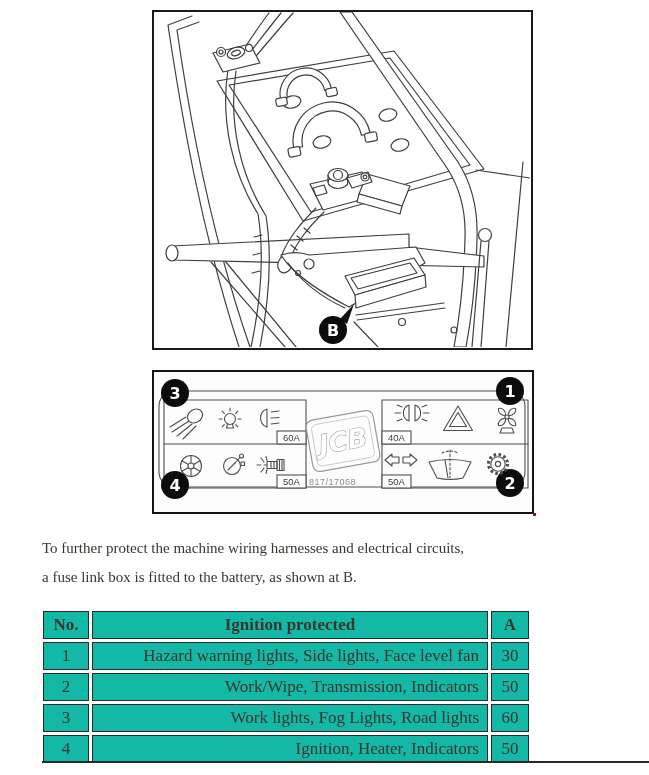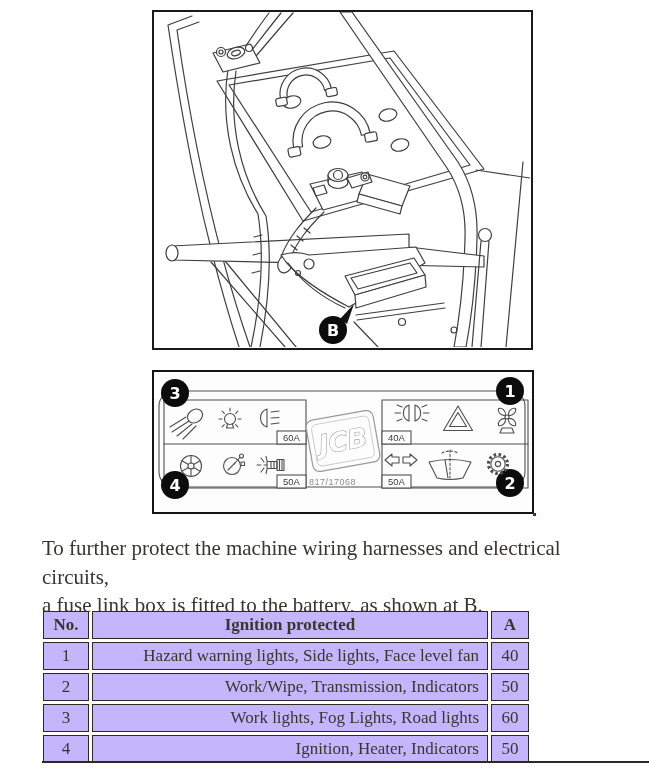--- a/index.html
+++ b/index.html
@@ -13,24 +13,24 @@
   .wh{fill:#ffffff;}
   .ln2{fill:none;stroke:#4f4f4f;stroke-width:1.1;stroke-linecap:round;stroke-linejoin:round;}
   .tagbox{fill:#ffffff;stroke:#4f4f4f;stroke-width:1.1;}
   .tagtext{font-family:"Liberation Sans",sans-serif;font-size:9.5px;fill:#3c3c3c;text-anchor:middle;}
   .badge{fill:#0c0c0c;stroke:none;}
   .badgetext{font-family:"DejaVu Sans",sans-serif;font-size:16px;font-weight:bold;
              fill:#ffffff;text-anchor:middle;}
   .pnum{font-family:"Liberation Sans",sans-serif;font-size:9px;fill:#8d8d8d;letter-spacing:.5px;}
   .logotext{font-family:"DejaVu Sans",sans-serif;font-size:26px;font-weight:bold;font-style:italic;
             fill:#ffffff;stroke:#9a9a9a;stroke-width:1.1px;paint-order:stroke;text-anchor:middle;}
-  .para{position:absolute;left:42px;top:534px;width:580px;font-size:21px;line-height:28.5px;color:#3a352e;}
+  .para{position:absolute;left:42px;top:534px;width:580px;font-size:15px;line-height:28.5px;color:#3a352e;}
   table.fusetable{position:absolute;left:40px;top:608px;border-collapse:separate;border-spacing:3px;}
   table.fusetable th, table.fusetable td{border:1.6px solid #2c2926;font-size:17px;
-      line-height:21px;padding:2px 8px 3px 8px;background:#c4b5fd;color:#3a352e;
+      line-height:21px;padding:2px 8px 3px 8px;background:#14b8a6;color:#3a352e;
       font-family:"Liberation Serif",serif;}
   table.fusetable th{font-weight:bold;text-align:center;}
   .col-no{width:28px;text-align:center;}
   .col-circ{width:378px;text-align:right;}
   .col-a{width:20px;text-align:center;}
   .bottomrule{position:absolute;left:42px;top:761px;width:607px;height:2px;background:#2c2926;}
   .reddot{position:absolute;left:533px;top:513px;width:3px;height:3px;background:#7e1f1f;}
 </style>
 </head>
 <body>
@@ -270,21 +270,21 @@
   <table class="fusetable">
     <tbody>
         <tr>
       <th class="col-no">No.</th>
       <th class="col-circ">Ignition protected</th>
       <th class="col-a">A</th>
     </tr>
     <tr>
       <td class="col-no">1</td>
       <td class="col-circ">Hazard warning lights, Side lights, Face level fan</td>
-      <td class="col-a">40</td>
+      <td class="col-a">30</td>
     </tr>
     <tr>
       <td class="col-no">2</td>
       <td class="col-circ">Work/Wipe, Transmission, Indicators</td>
       <td class="col-a">50</td>
     </tr>
     <tr>
       <td class="col-no">3</td>
       <td class="col-circ">Work lights, Fog Lights, Road lights</td>
       <td class="col-a">60</td>

